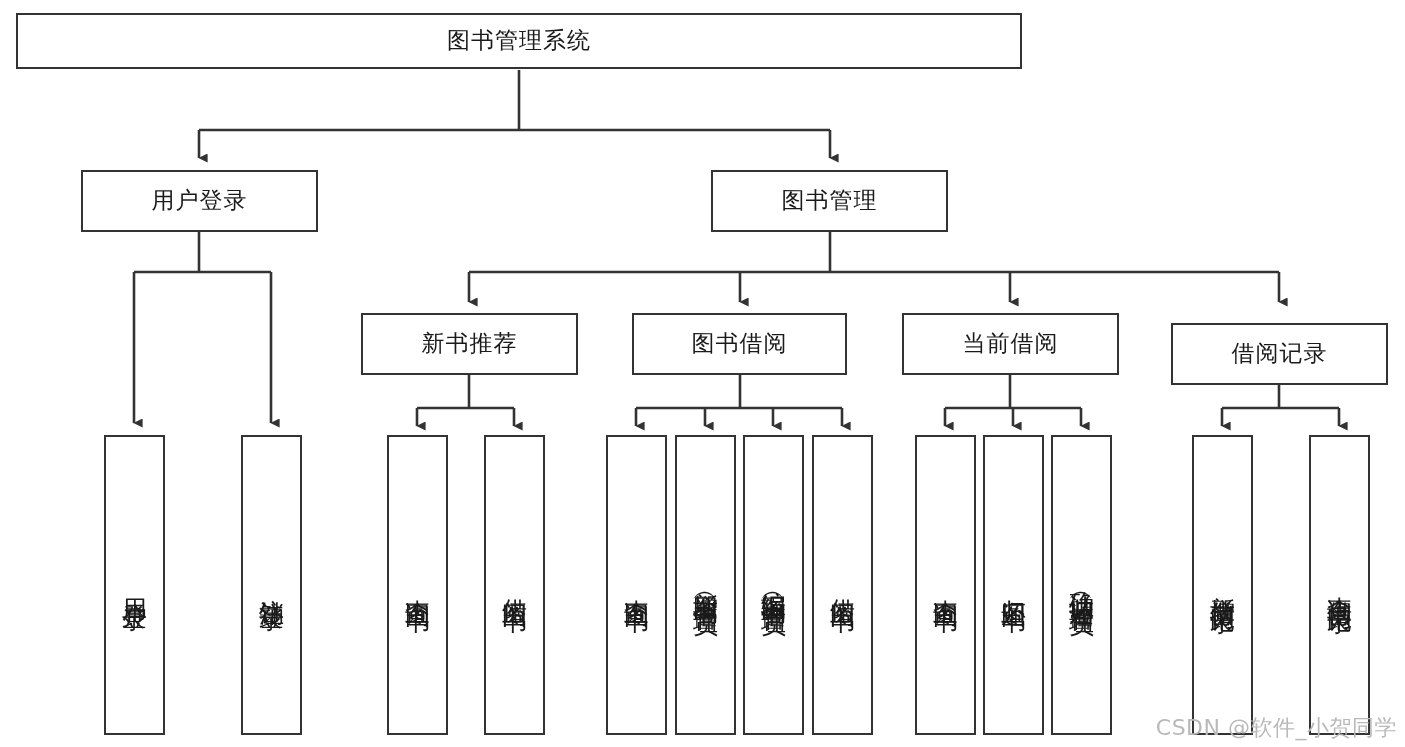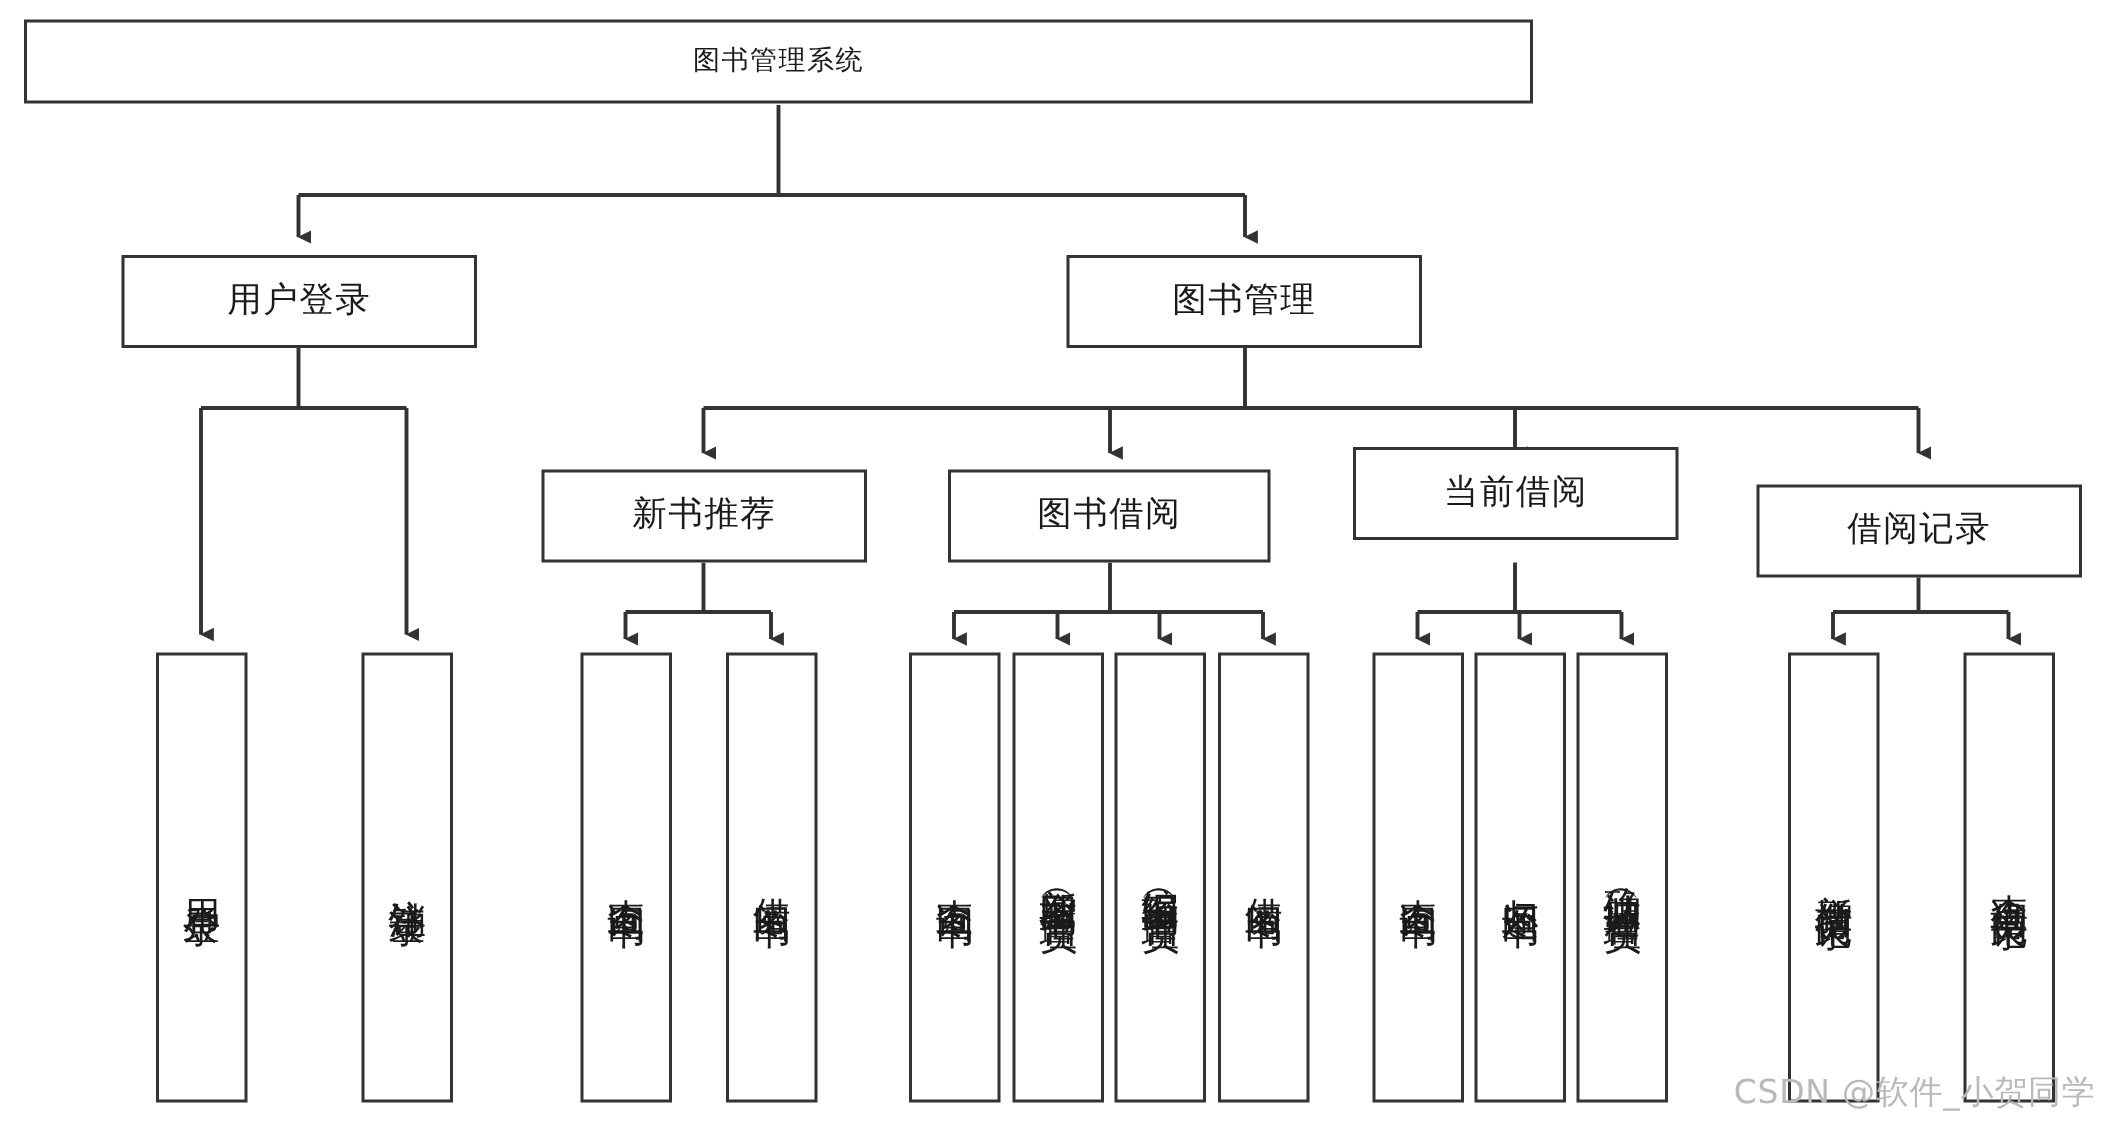--- a/index.html
+++ b/index.html
@@ -40,21 +40,21 @@
     text-align: center;
     line-height: 1.18;
     white-space: pre-line;
   }
   
   .node.horiz .node-label {
     font-size: 23px;
     letter-spacing: 1px;
   }
   .node.root .node-label {
-    font-size: 18px;
+    font-size: 23px;
     letter-spacing: 1px;
   }
   
   .node.vert {
     align-items: center;
     justify-content: center;
     padding: 4px 0;
   }
   .node.vert .node-label {
     writing-mode: vertical-rl;
@@ -141,21 +141,21 @@
   <div class="node horiz" style="left:711px; top:170px; width:237px; height:62px;">
     <span class="node-label">图书管理</span>
   </div>
 
   <div class="node horiz" style="left:361px; top:313px; width:217px; height:62px;">
     <span class="node-label">新书推荐</span>
   </div>
   <div class="node horiz" style="left:632px; top:313px; width:215px; height:62px;">
     <span class="node-label">图书借阅</span>
   </div>
-  <div class="node horiz" style="left:902px; top:298px; width:217px; height:62px;">
+  <div class="node horiz" style="left:902px; top:313px; width:217px; height:62px;font-family:Liberation Serif, serif;">
     <span class="node-label">当前借阅</span>
   </div>
   <div class="node horiz" style="left:1171px; top:323px; width:217px; height:62px;">
     <span class="node-label">借阅记录</span>
   </div>
 
   <div class="node vert" style="left:104px; top:435px; width:61px; height:300px;">
     <span class="node-label">用户登录</span>
   </div>
   <div class="node vert" style="left:241px; top:435px; width:61px; height:300px;">

